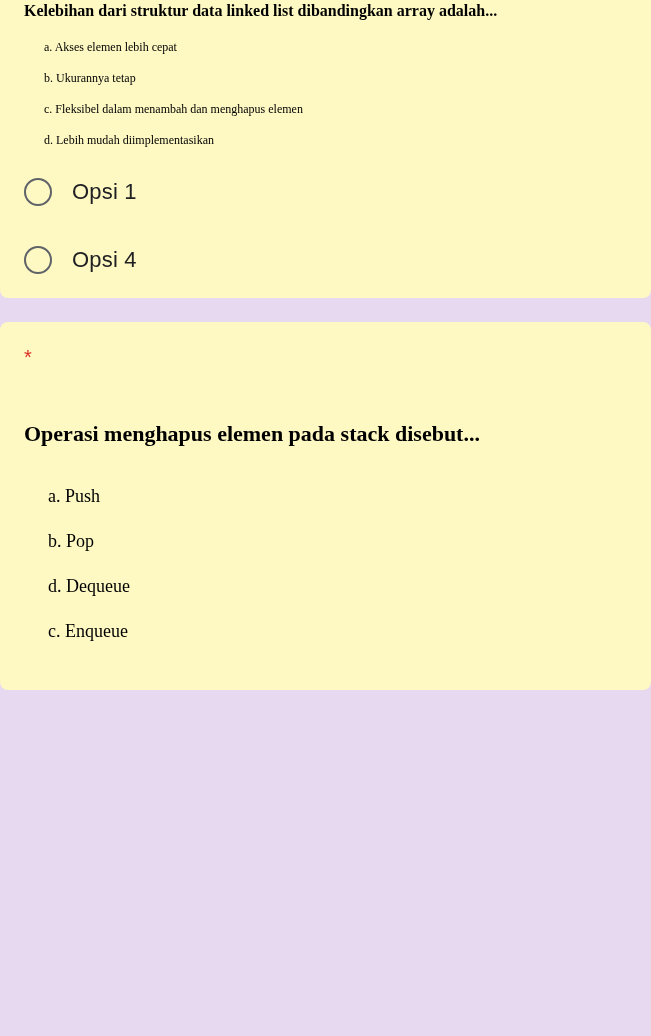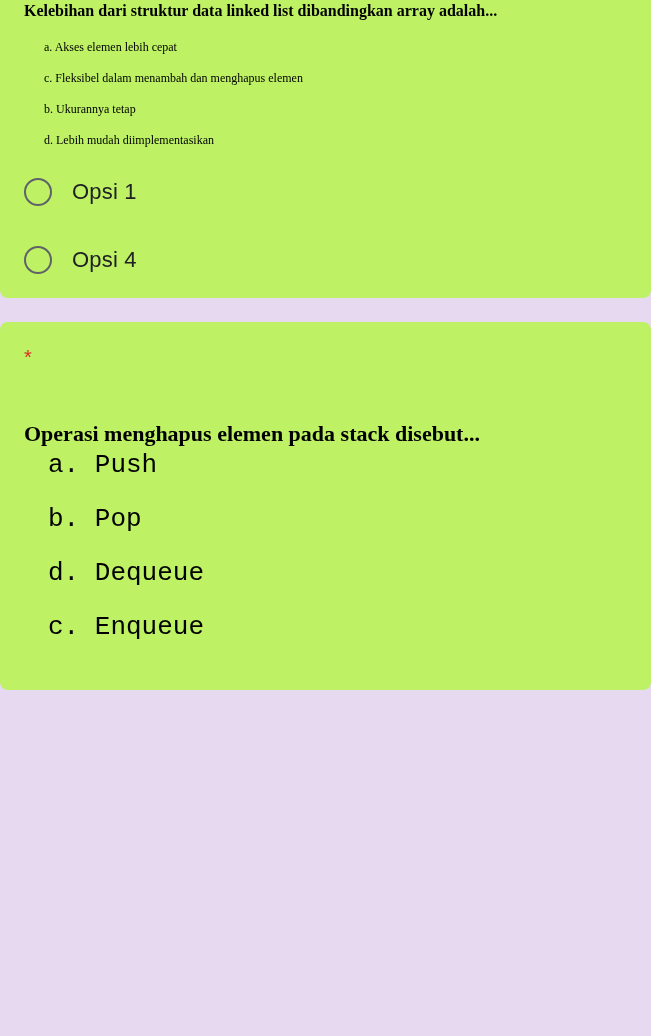--- a/index.html
+++ b/index.html
@@ -6,21 +6,21 @@
       margin: 0;
       padding: 0;
       box-sizing: border-box;
     }
     body {
       background: #e6d9f0;
       font-family: Arial, sans-serif;
       width: 651px;
     }
     .card {
-      background: #bef264;
+      background: #fef9c3;
       border-radius: 0 0 8px 8px;
       padding: 0 24px 24px 24px;
       margin-bottom: 24px;
     }
     .card.second {
       border-radius: 8px;
       padding-top: 24px;
     }
     .question-title {
       font-family: "Times New Roman", Times, serif;
@@ -68,42 +68,43 @@
     .required {
       color: #d93025;
       font-size: 20px;
       margin-bottom: 50px;
     }
     .q2-title {
       font-family: "Times New Roman", Times, serif;
       font-weight: bold;
       font-size: 22px;
       color: #000000;
+      margin-bottom: 36px;
       line-height: 1.4;
     }
     .q2-options {
-      font-family: Liberation Mono, monospace;
-      font-size: 26px;
+      font-family: Liberation Serif, serif;
+      font-size: 18px;
       color: #000000;
     }
     .q2-options .q2-item {
       margin-bottom: 24px;
       padding-left: 24px;
     }
   </style>
 </head>
 <body>
 
 <div class="card">
   <div class="question-title">Kelebihan dari struktur data linked list dibandingkan array adalah...</div>
 
   <div class="sub-options">
     <div class="sub-item">a. Akses elemen lebih cepat</div>
+    <div class="sub-item">b. Ukurannya tetap</div>
     <div class="sub-item">c. Fleksibel dalam menambah dan menghapus elemen</div>
-    <div class="sub-item">b. Ukurannya tetap</div>
     <div class="sub-item">d. Lebih mudah diimplementasikan</div>
   </div>
 
   <div class="radio-group">
     <div class="radio-row">
       <div class="radio-circle"></div>
       <div class="radio-label">Opsi 1</div>
     </div>
     <div class="radio-row">
       <div class="radio-circle"></div>

